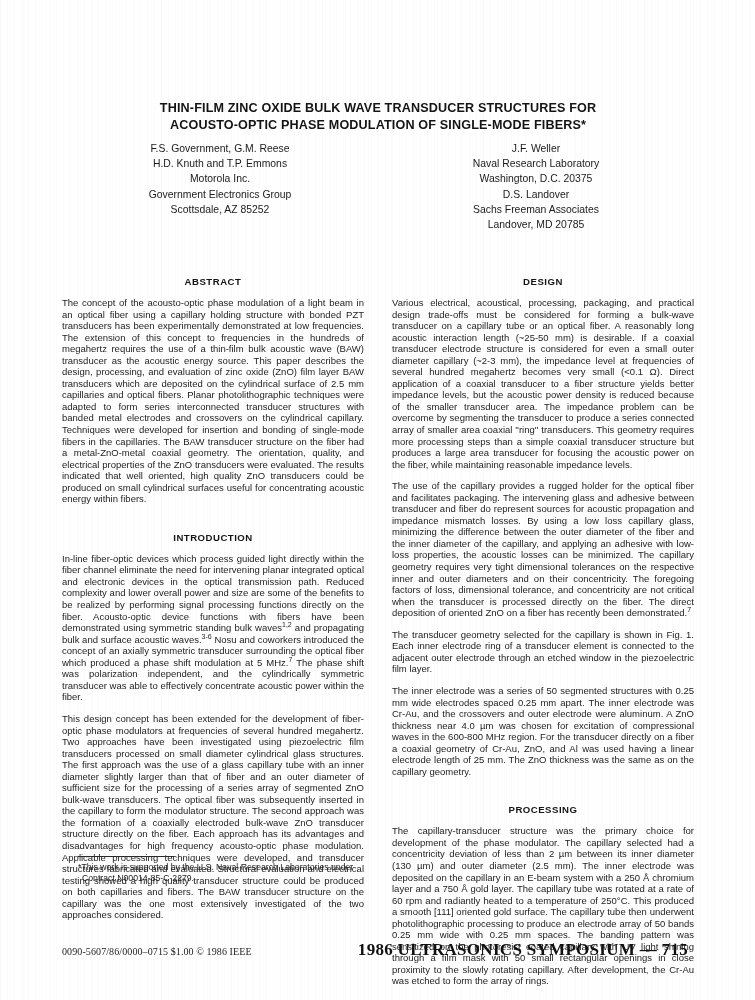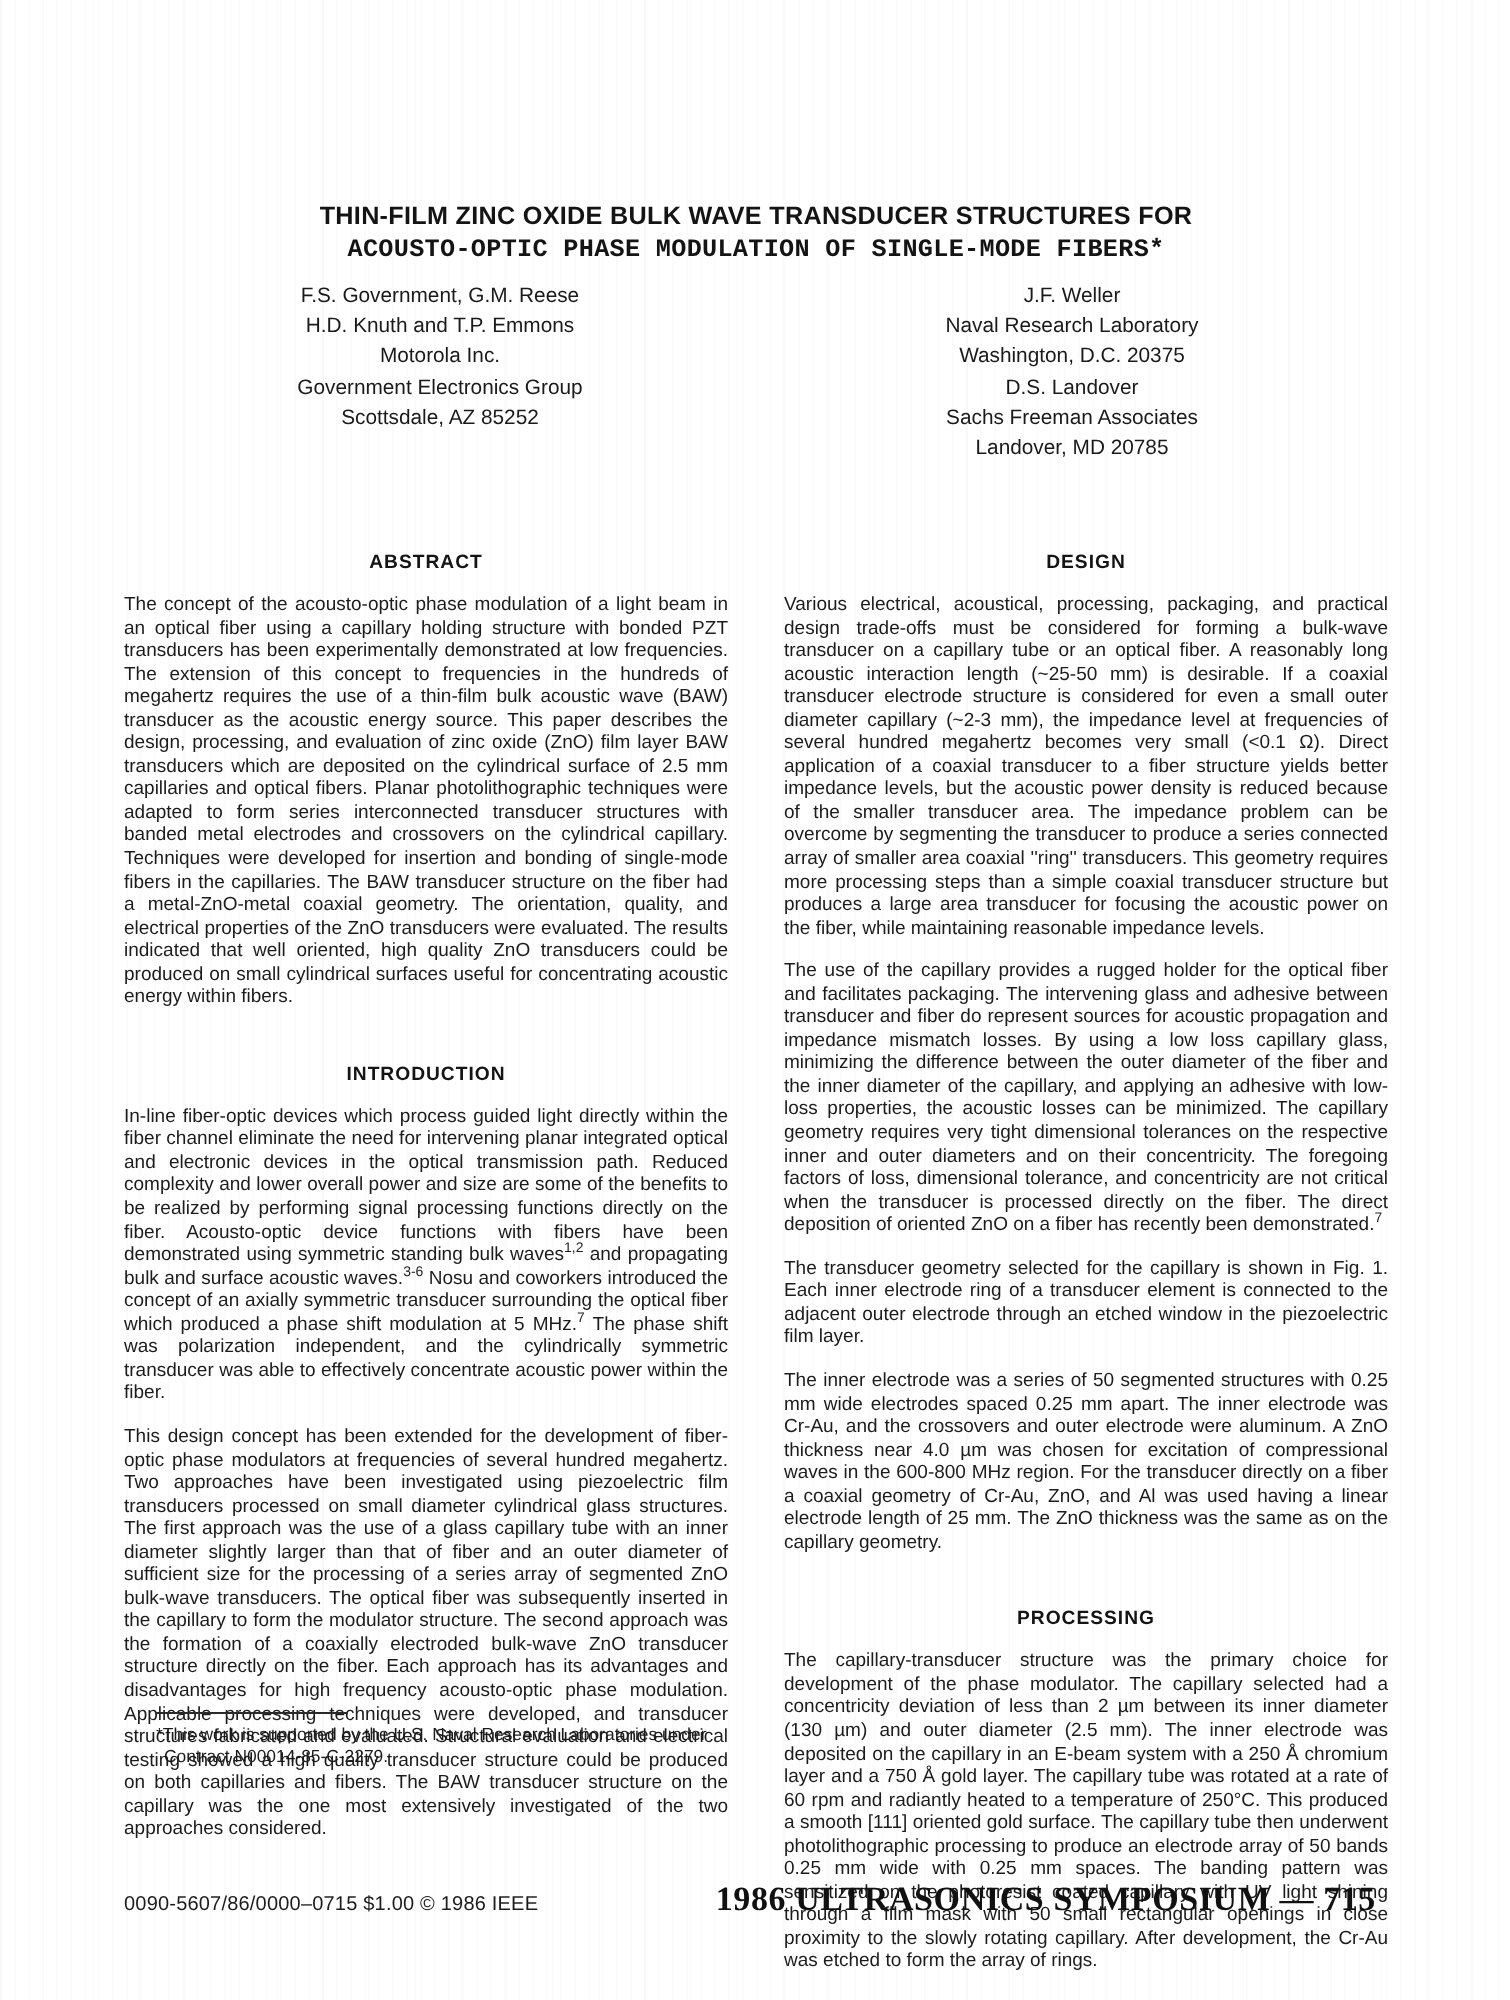--- a/index.html
+++ b/index.html
@@ -40,21 +40,21 @@
   }
   .doc-title {
     font-family: "Liberation Sans", sans-serif;
     font-weight: bold;
     font-size: 12.6px;
     line-height: 17px;
     letter-spacing: 0.15px;
     color: #141414;
     margin: 0;
   }
-  .doc-title .line2 { display: block; font-family: Liberation Mono, monospace; }
+  .doc-title .line2 { display: block; }
 
   .authors {
     display: flex;
     margin-top: 7px;
   }
   .authors .col {
     flex: 1 1 50%;
     text-align: center;
     font-family: "Liberation Sans", sans-serif;
     font-size: 10.4px;
@@ -128,21 +128,21 @@
   .page-footer {
     position: absolute;
     left: 0;
     top: 940px;
     width: 632px;
     display: flex;
     justify-content: space-between;
     align-items: baseline;
   }
   .copyright {
-    font-family: Liberation Sans, sans-serif;
+    font-family: Liberation Serif, serif;
     font-size: 10px;
     color: #1c1c1c;
     letter-spacing: 0.1px;
     white-space: nowrap;
   }
   .running-foot {
     font-family: "Liberation Serif", serif;
     font-weight: bold;
     font-size: 17px;
     color: #111111;

